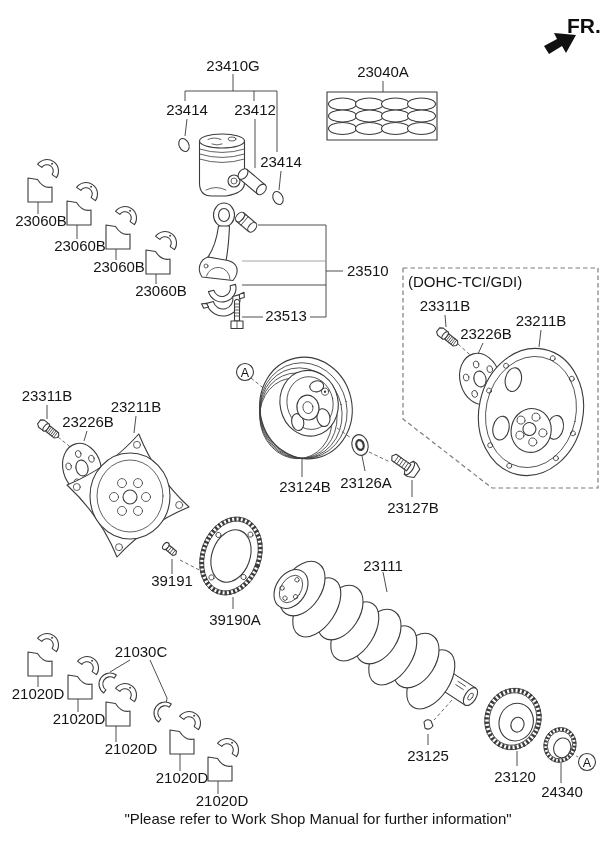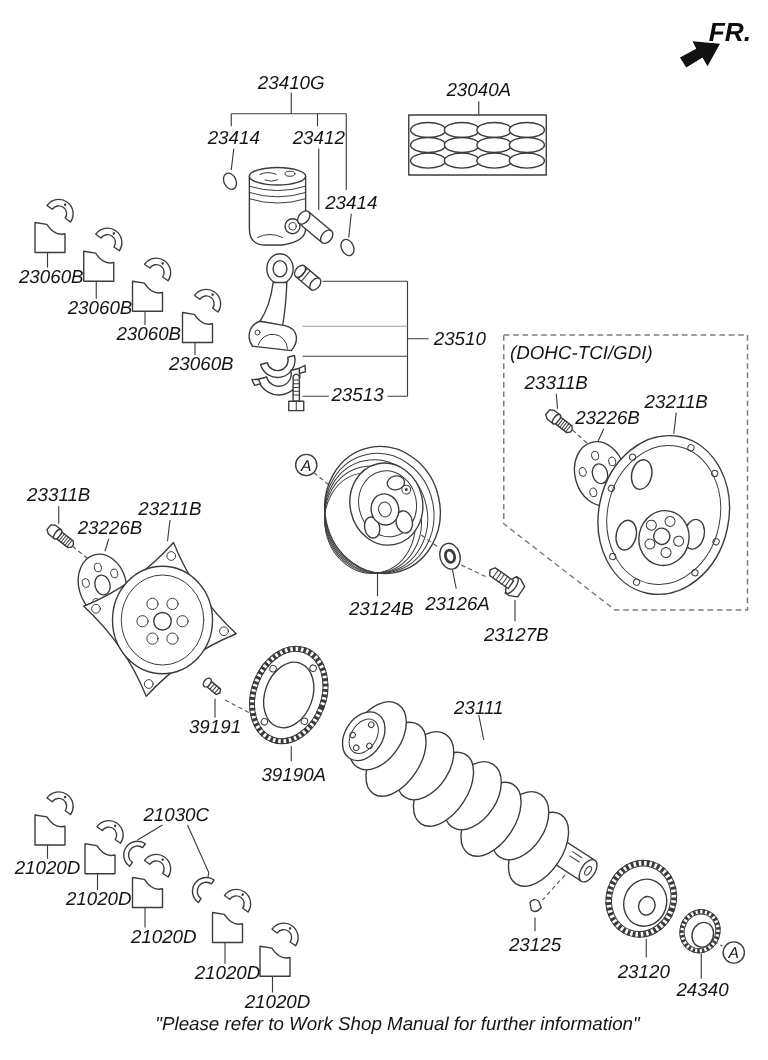--- a/index.html
+++ b/index.html
@@ -1,17 +1,17 @@
 <!DOCTYPE html>
 <html><head>
 <meta charset="utf-8">
 <style>
   html,body{margin:0;padding:0;background:#fff;}
   #stage{position:relative;width:614px;height:848px;background:#fff;overflow:hidden;
-         font-family:"Liberation Sans",sans-serif;font-style:italic;}
+         font-family:"Liberation Sans",sans-serif;}
   svg text{font-family:"Liberation Sans",sans-serif;}
   .lbl{font-size:15px;fill:#151515;}
   .lblb{font-size:21px;font-weight:bold;fill:#0d0d0d;}
   .cap{font-size:15px;fill:#151515;}
   .ca{font-size:12.5px;fill:#151515;}
   .s{fill:none;stroke:#3b3b3b;stroke-width:1.1;stroke-linecap:round;stroke-linejoin:round;}
   .f{fill:#ffffff;stroke:#3b3b3b;stroke-width:1.1;stroke-linejoin:round;}
   .thin{stroke-width:.8;}
   .ld{fill:none;stroke:#3b3b3b;stroke-width:.9;}
   .ldg{fill:none;stroke:#9a9a9a;stroke-width:.9;}

